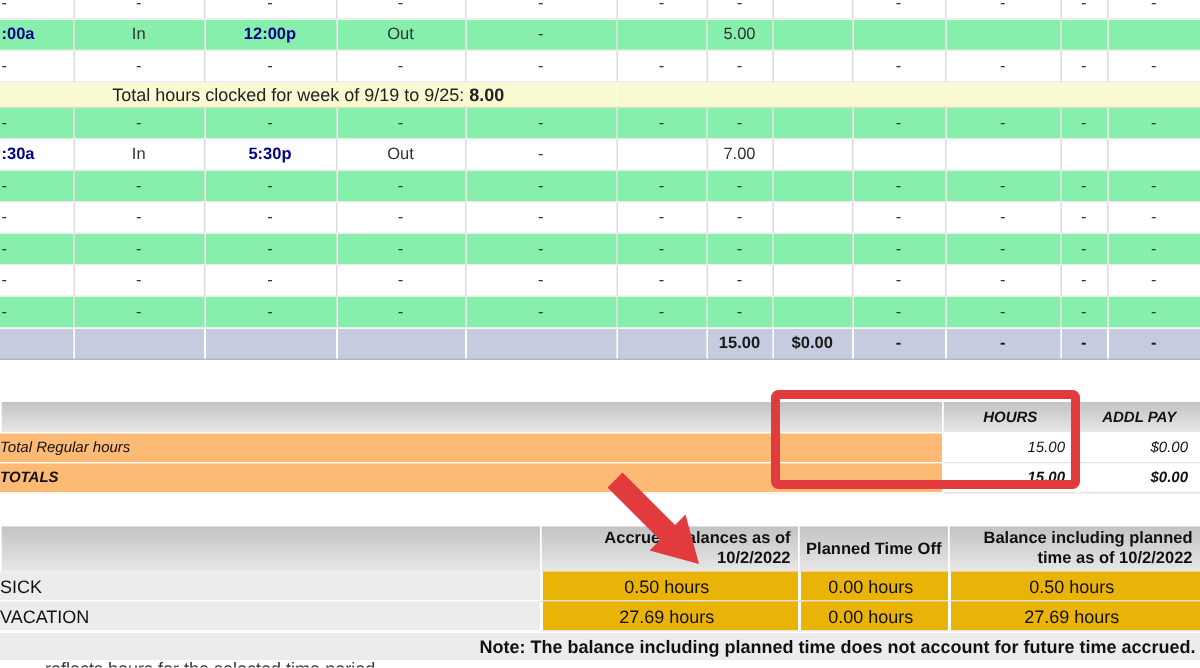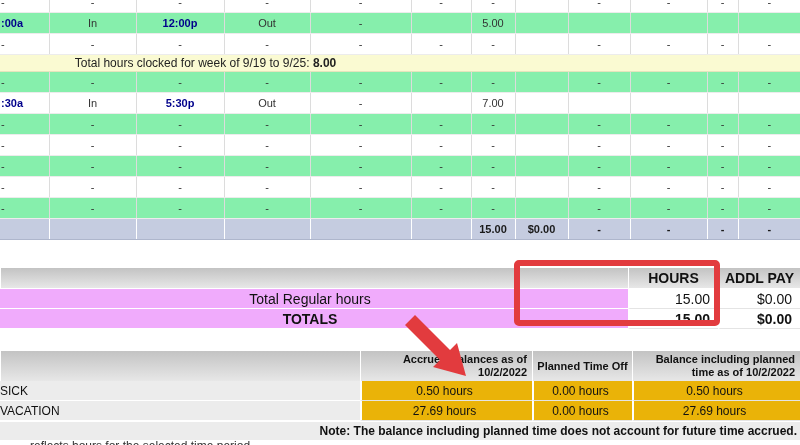--- a/index.html
+++ b/index.html
@@ -29,28 +29,28 @@
   }
   td.total-cell{text-align:right;padding-right:4px;}
   .b{font-weight:bold;}
   tr.summary td{
     background:#c5cce0;font-weight:bold;color:#1a1a1a;
     border-right:1px solid rgba(255,255,255,.6);border-bottom:1px solid #aeb6cc;
   }
 
   
   .pay-wrap{position:absolute;left:0;top:267px;width:800px;}
-  table.pay{border-collapse:separate;border-spacing:0;table-layout:fixed;width:800px;font-size:14px;color:#111;}
+  table.pay{border-collapse:separate;border-spacing:0;table-layout:fixed;width:800px;font-size:10px;color:#111;font-style:italic;}
   table.pay td{height:19px;padding:0 8px 0 0;vertical-align:middle;border-bottom:1px solid #fff;}
   table.pay tr.hdr td{
     background:linear-gradient(#c3c3c3,#e7e7e7);
     font-weight:bold;text-align:center;padding:0;height:20px;
     border-left:1px solid #fff;border-top:1px solid #fff;
   }
-  table.pay td.lbl{background:#f0abfc;text-align:center;}
+  table.pay td.lbl{background:#fdba74;text-align:left;}
   table.pay td.val{background:#ffffff;text-align:right;border-left:2px solid #fff;border-bottom:1px solid #e4e4e4;}
   table.pay tr.bold td{font-weight:bold;}
 
   
   .acc-wrap{position:absolute;left:0;top:351px;width:800px;}
   table.acc{border-collapse:separate;border-spacing:0;table-layout:fixed;width:800px;font-size:12px;color:#111;}
   table.acc td{padding:0 5px 0 0;vertical-align:middle;}
   table.acc tr.hdr td{
     background:linear-gradient(#c3c3c3,#e7e7e7);
     font-weight:bold;height:30px;font-size:11px;line-height:13px;

